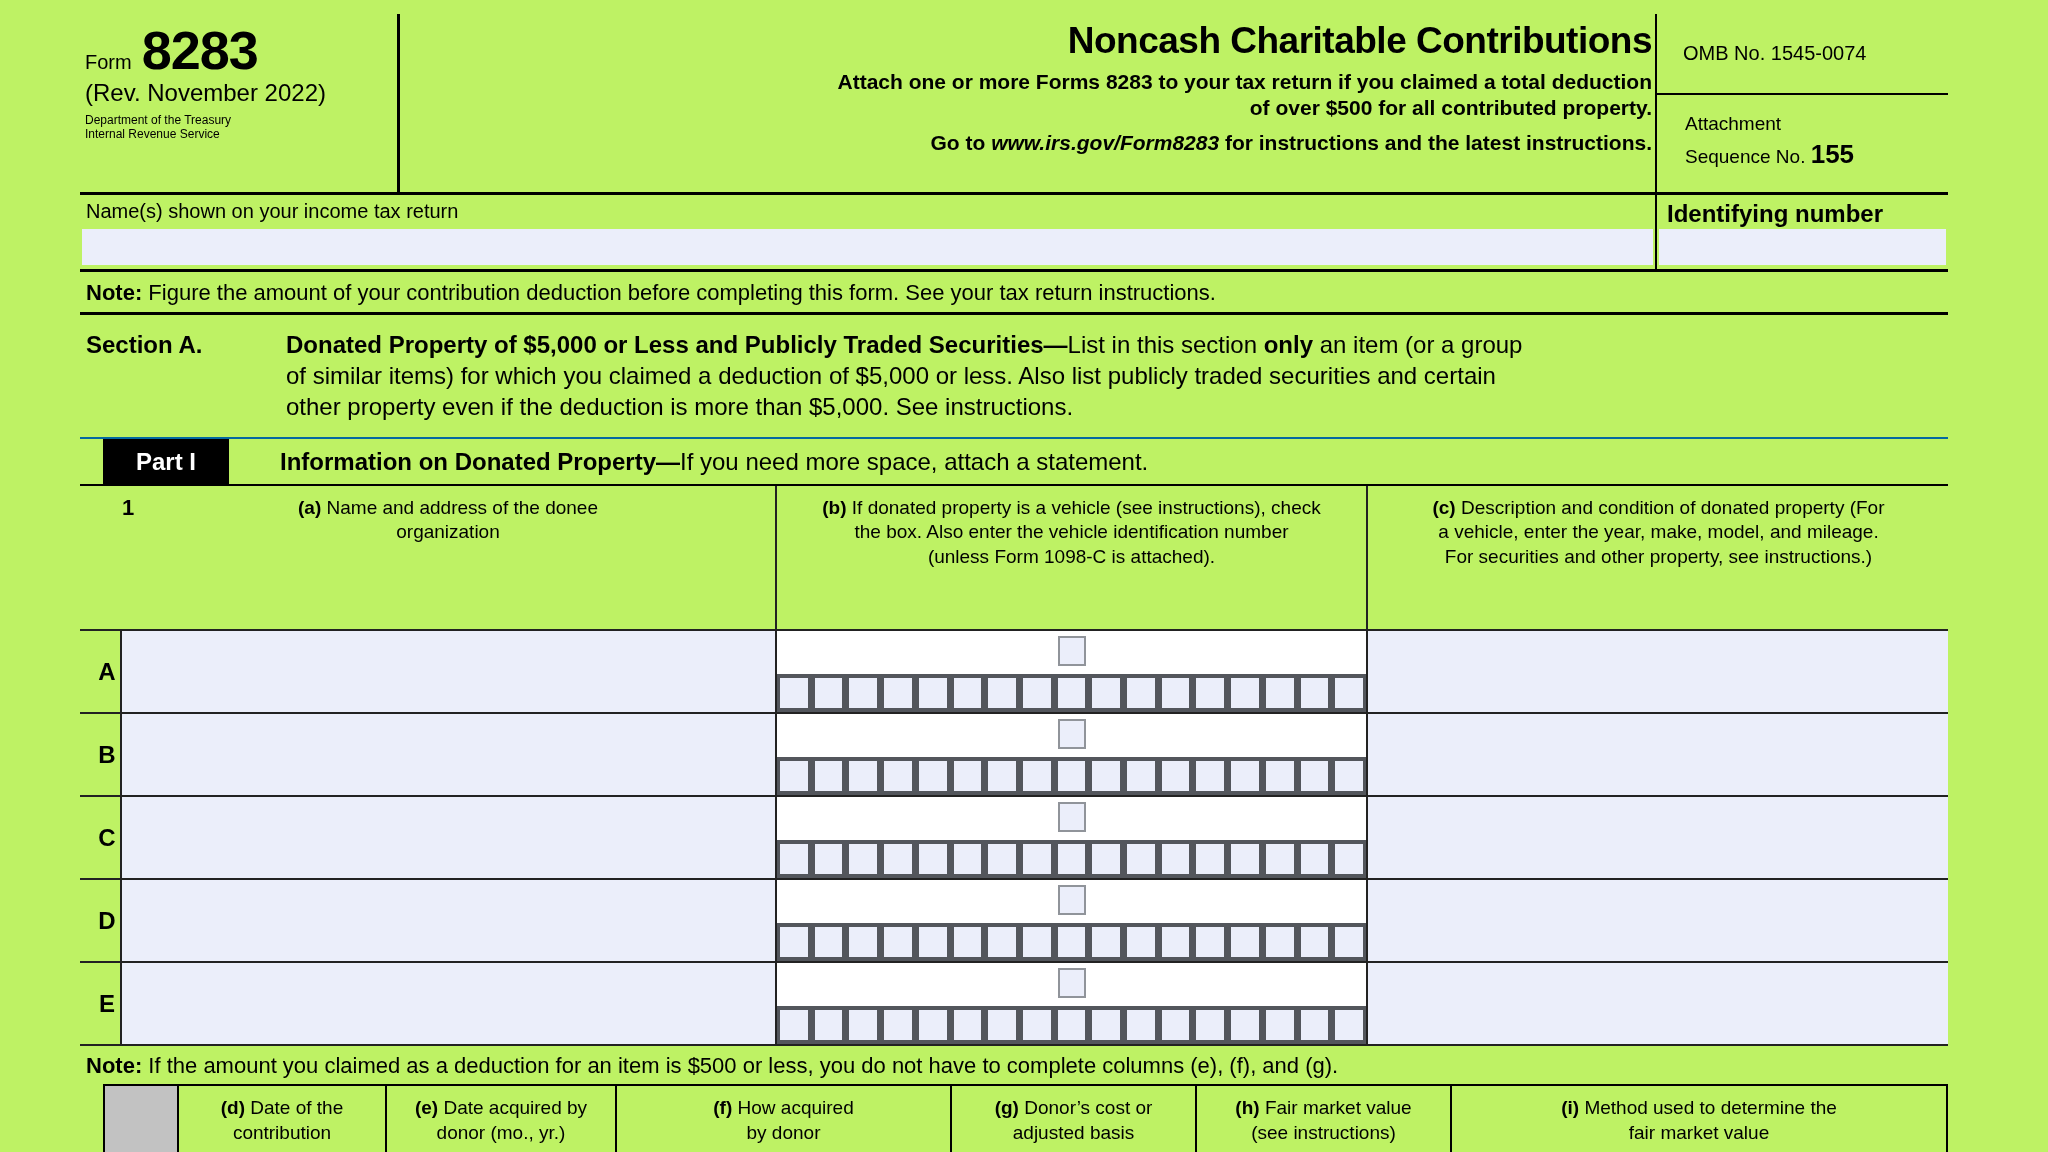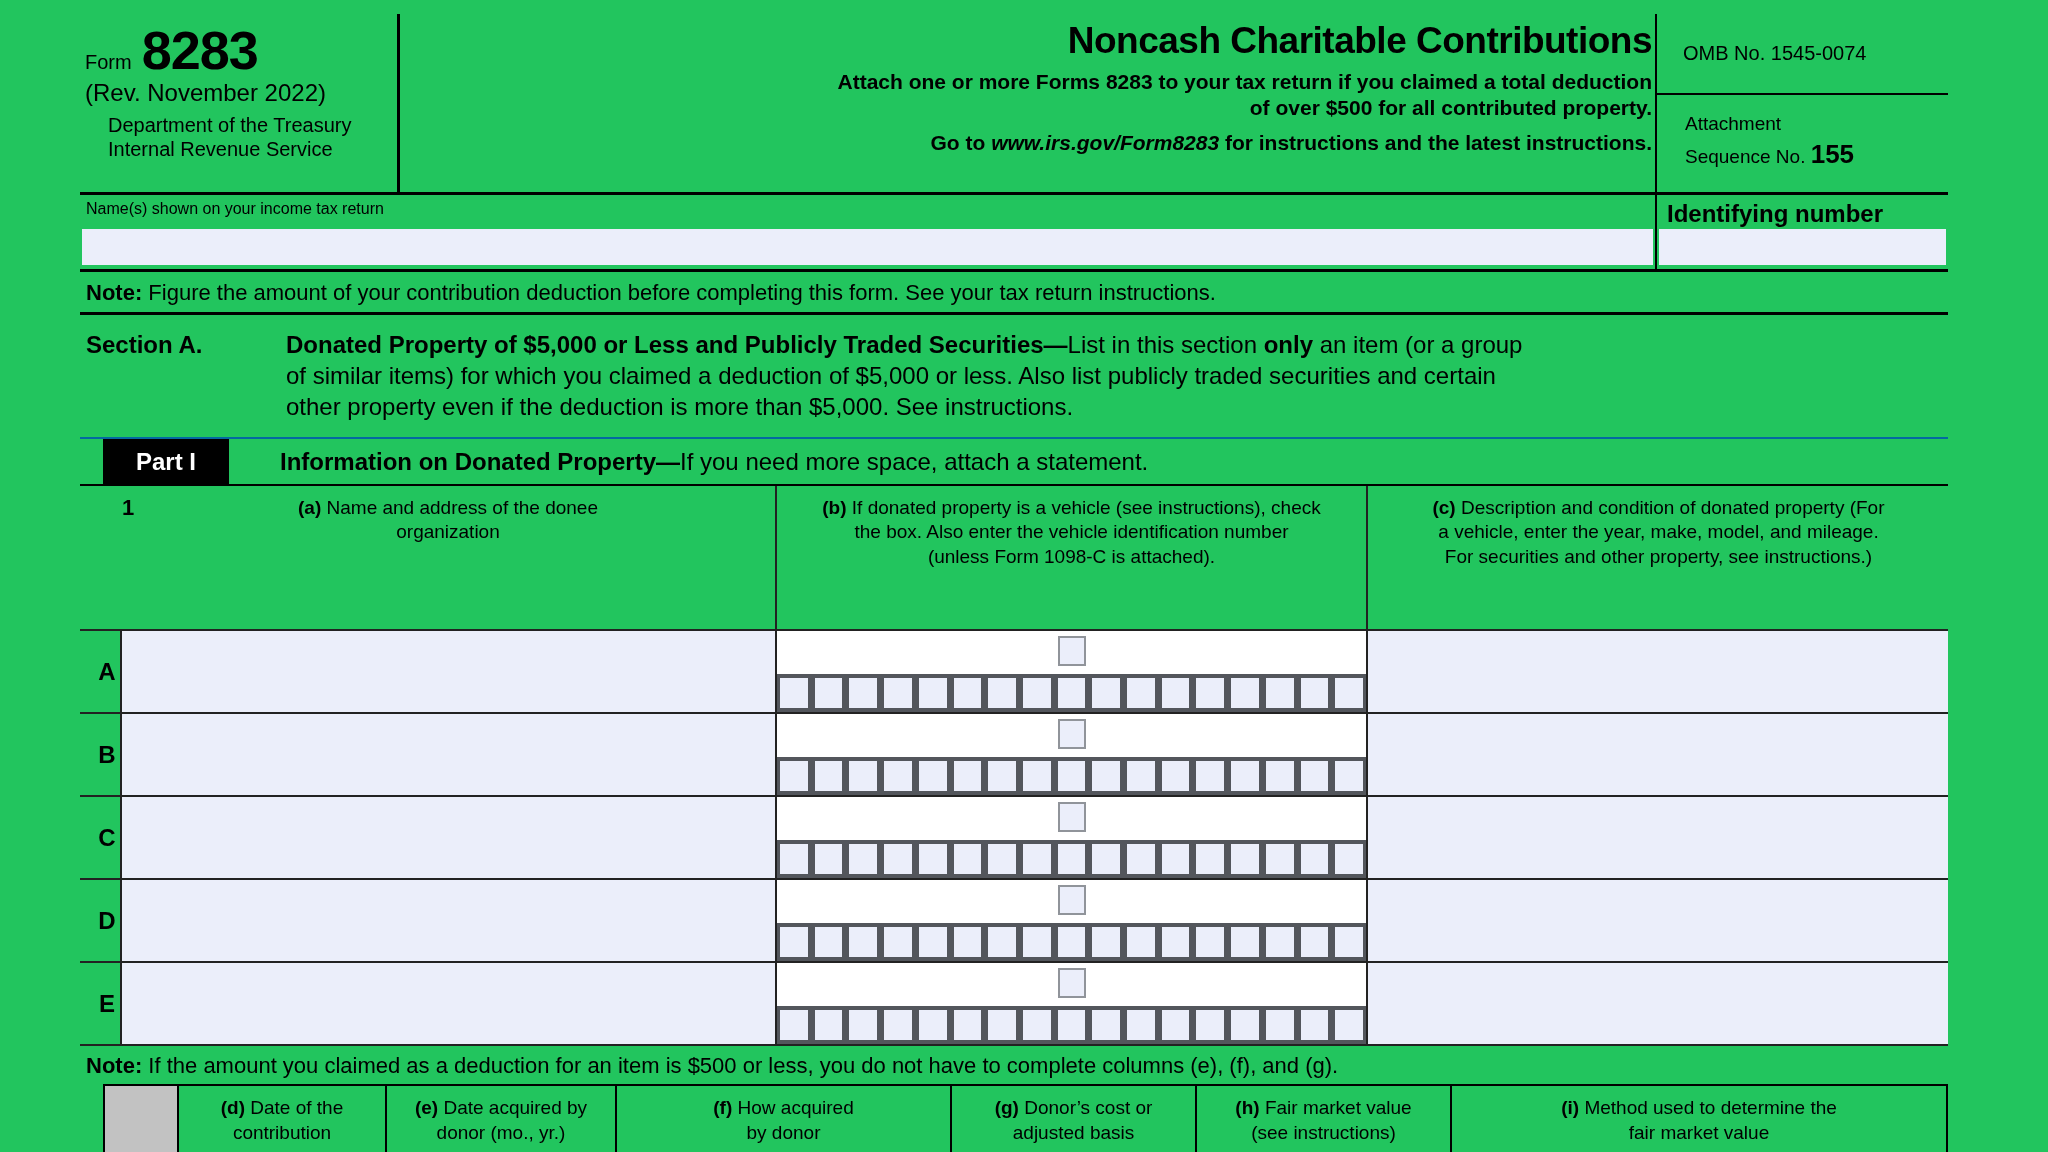--- a/index.html
+++ b/index.html
@@ -1,42 +1,42 @@
 <!DOCTYPE html>
 <html style="--input-fill: #ebeefa; --vin-strip: #53565c; --gray-cell: #c2c2c2;"><head>
 <meta charset="utf-8">
 <style>
   html,body{margin:0;padding:0;background:#fff;}
-  .page{position:relative;width:2048px;height:1152px;background:#22c55e;overflow:hidden;
+  .page{position:relative;width:2048px;height:1152px;background:#bef264;overflow:hidden;
         font-family:"Liberation Sans","DejaVu Sans",sans-serif;color:#000;}
   .form{position:absolute;left:80px;top:14px;width:1868px;}
   .form *, .form{box-sizing:border-box;}
 
   
   .header{position:relative;height:181px;border-bottom:3px solid #000;}
   .h-left{position:absolute;left:0;top:0;bottom:0;width:320px;border-right:3px solid #000;padding:12px 0 0 5px;}
   .formline{display:flex;align-items:baseline;}
   .form-word{font-size:20px;}
   .form-num{font-size:54px;font-weight:bold;letter-spacing:-1px;margin-left:10px;line-height:0.9;}
   .rev{font-size:24px;margin-top:4px;}
-  .dept{font-size:20px;line-height:1.2;margin-top:6px;margin-left:23px;}
+  .dept{font-size:12px;line-height:1.2;margin-top:6px;}
   .h-center{position:absolute;left:323px;right:296px;top:0;bottom:0;text-align:right;}
   .title{font-size:37px;font-weight:bold;letter-spacing:-0.5px;margin-top:6px;}
   .sub{font-size:21px;font-weight:bold;line-height:1.25;margin-top:7px;}
   .goto{font-size:21px;font-weight:bold;margin-top:9px;}
   .goto i{font-style:italic;}
   .h-right{position:absolute;right:0;top:0;bottom:0;width:293px;border-left:2px solid #000;}
   .omb{height:81px;border-bottom:2px solid #000;display:flex;align-items:center;padding-left:26px;font-size:20px;}
   .attach{padding:16px 0 0 28px;font-size:19px;line-height:1.35;}
   .attach-num{font-size:26px;font-weight:bold;}
 
   
   .name-row{position:relative;height:77px;border-bottom:3px solid #000;}
   .name-cell{position:absolute;left:0;top:0;bottom:0;right:293px;}
-  .name-cell .lbl{font-size:16px;padding:5px 0 0 6px;}
+  .name-cell .lbl{font-size:20px;padding:5px 0 0 6px;}
   .id-cell{position:absolute;right:0;top:0;bottom:0;width:293px;border-left:2px solid #000;}
   .id-cell .lbl{font-size:24px;font-weight:bold;padding:5px 0 0 10px;}
   .fill{position:absolute;left:2px;right:2px;bottom:4px;height:36px;background:var(--input-fill,#ebeefa);}
 
   
   .note-row{height:43px;border-bottom:3px solid #000;font-size:22px;padding:8px 0 0 6px;}
   .noteb{height:38px;font-size:22px;padding:7px 0 0 6px;}
 
   
   .section-a{height:122px;display:flex;padding:14px 0 0 6px;font-size:24px;line-height:1.3;}

